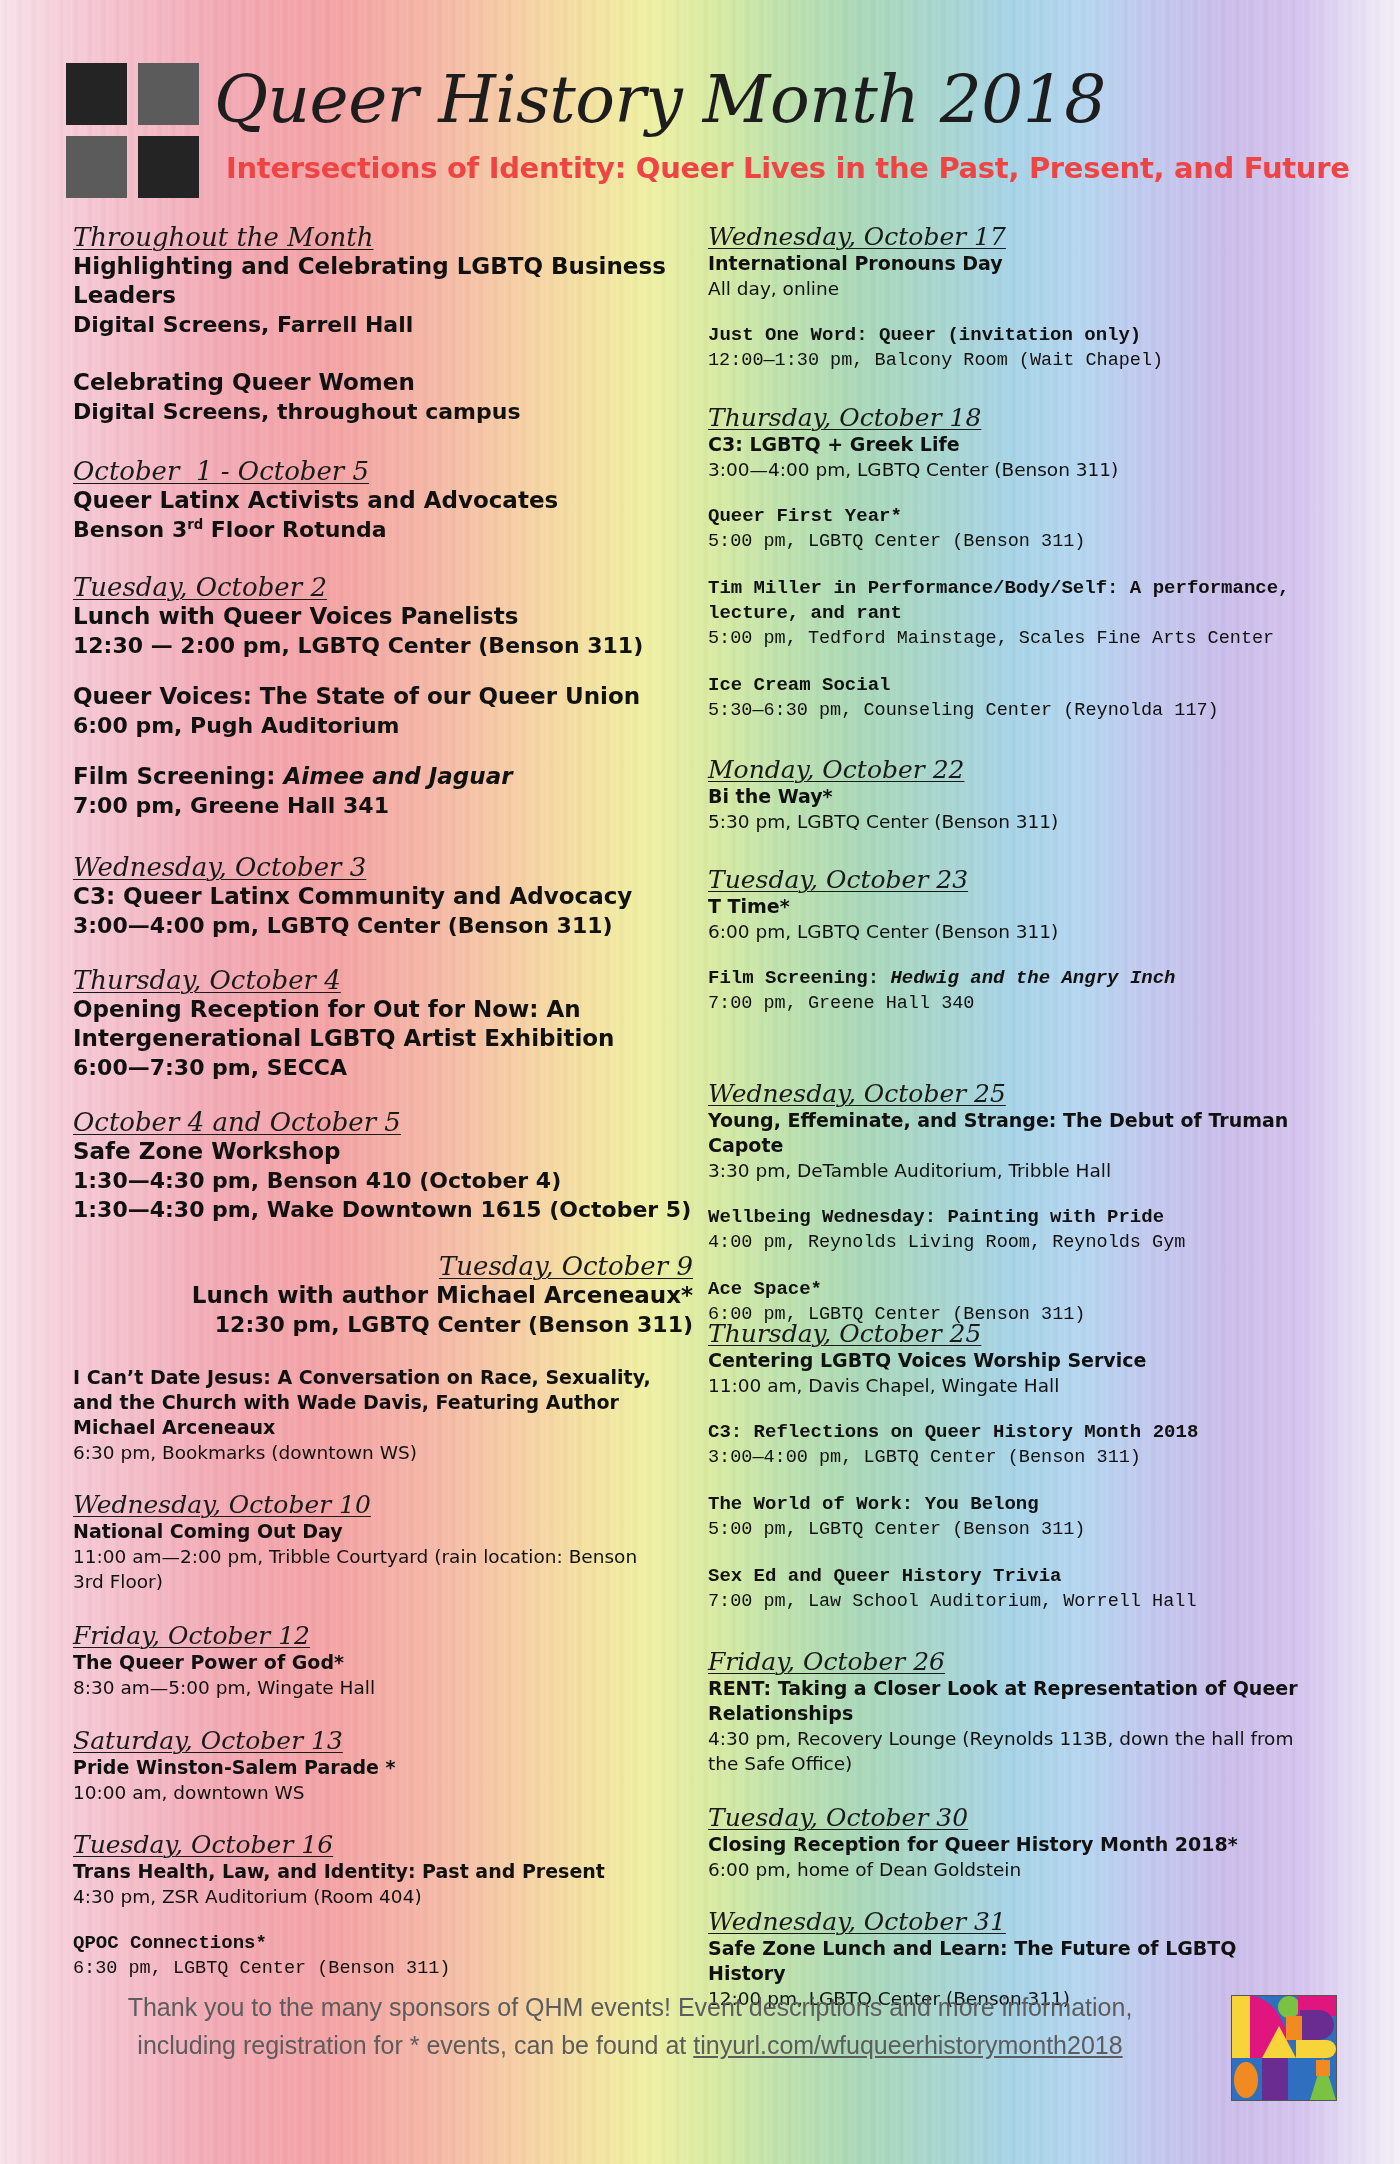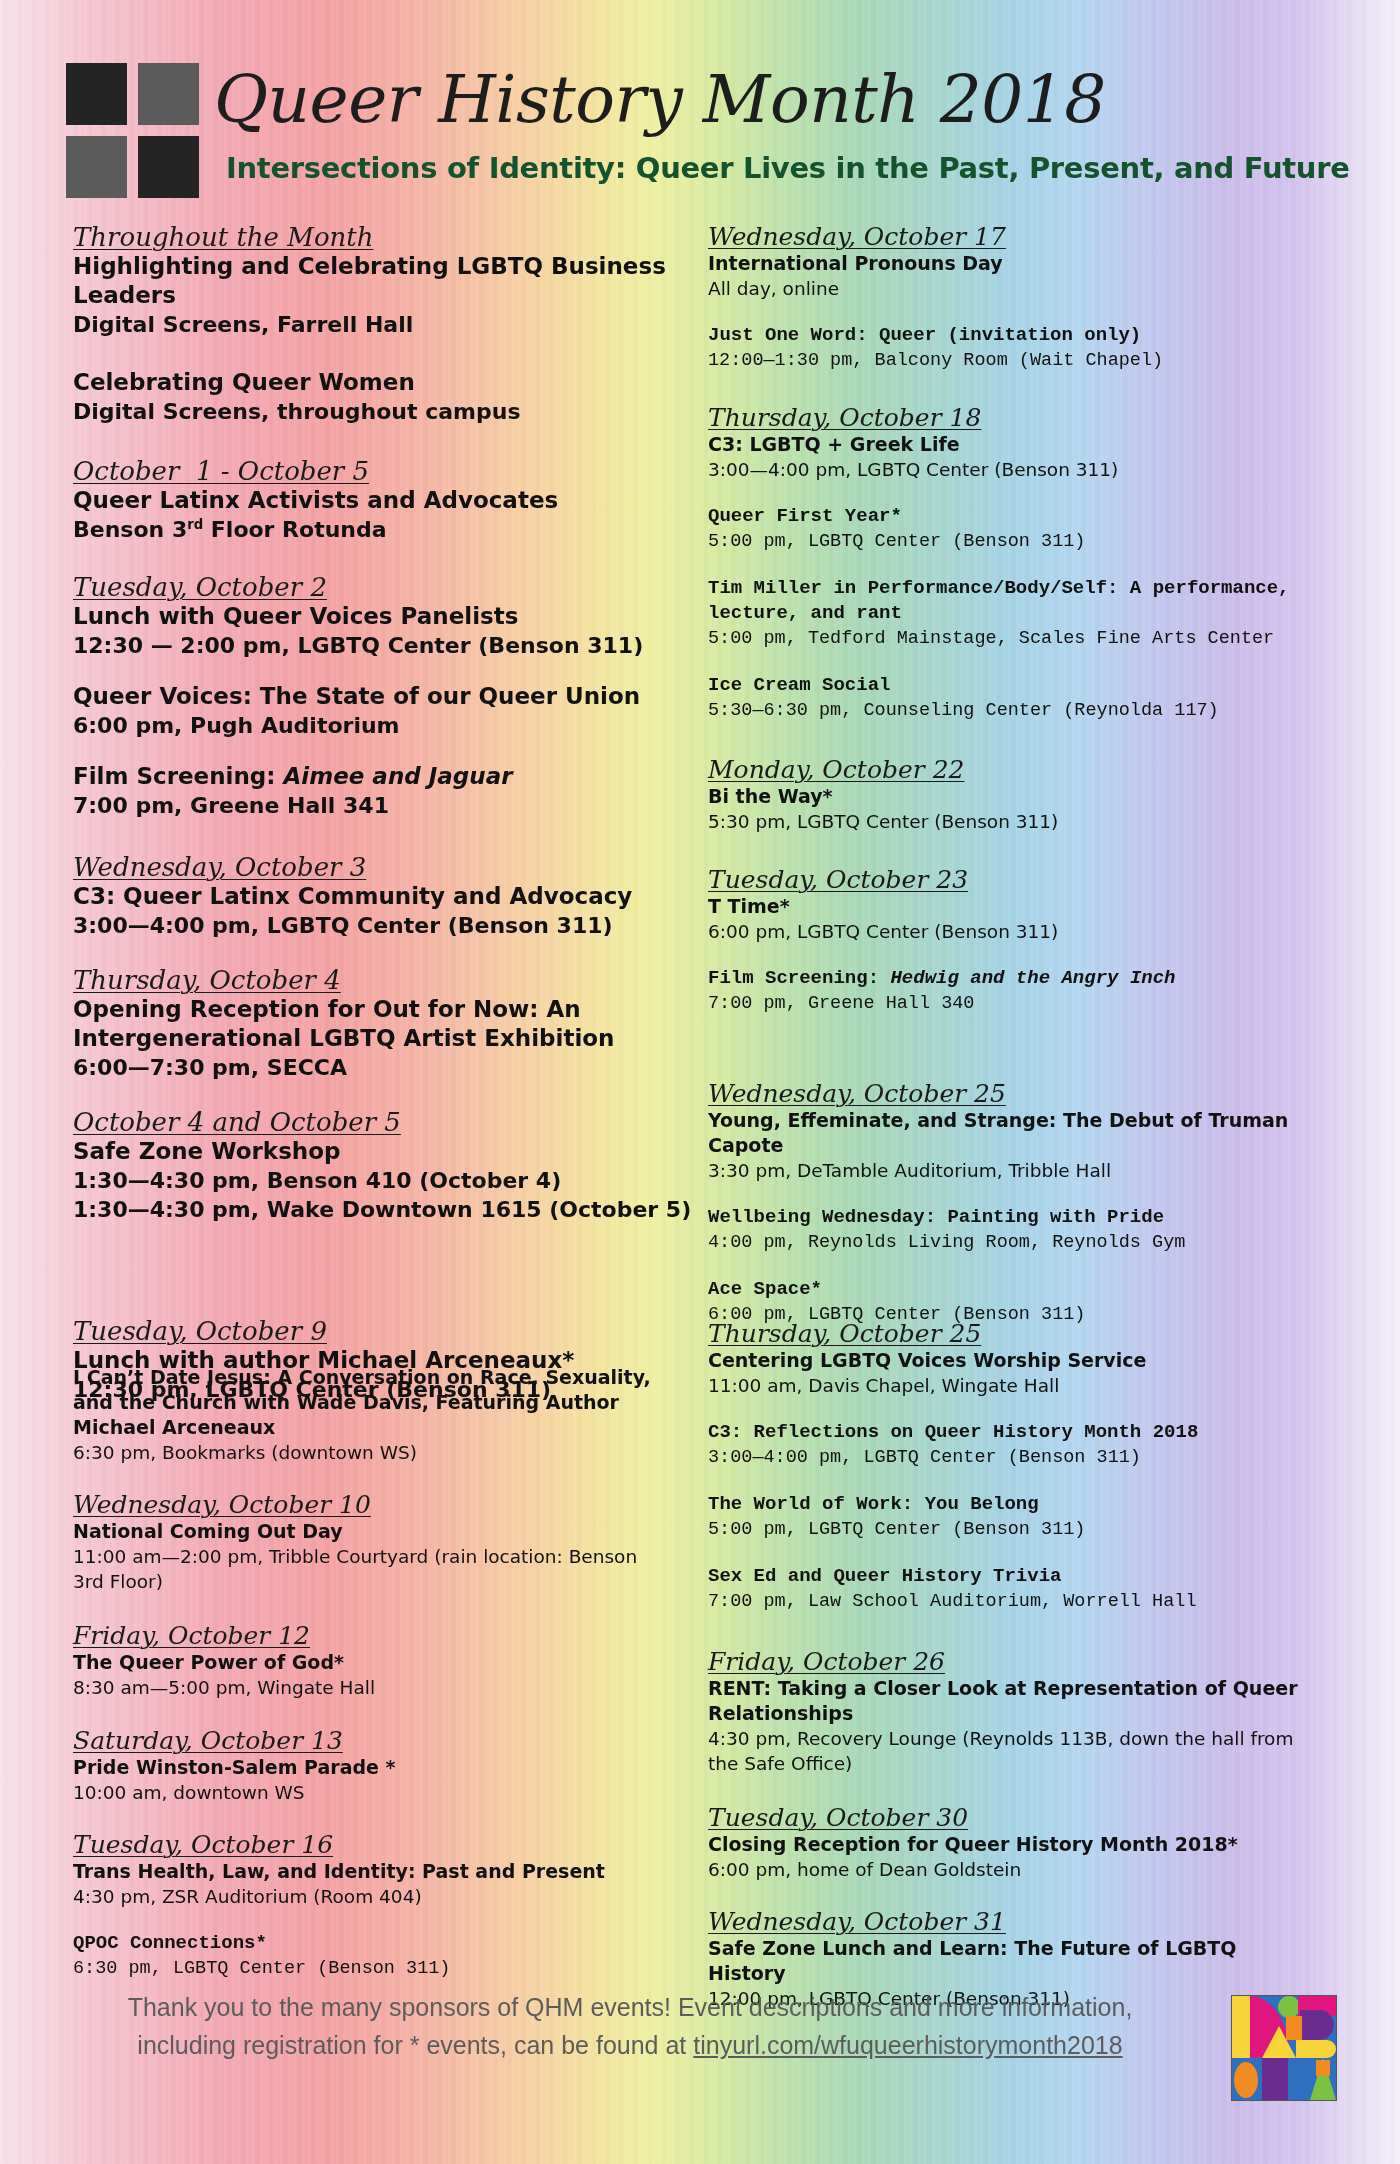--- a/index.html
+++ b/index.html
@@ -22,21 +22,21 @@
   .sq-gray { background: #5b5b5b; }
   .title {
     position: absolute; left: 214px; top: 60px;
     font-family: "DejaVu Serif", "Liberation Serif", serif;
     font-style: italic; font-size: 66px; line-height: 80px; color: #1d1d1d;
     letter-spacing: -0.5px; white-space: nowrap;
   }
   .subtitle {
     position: absolute; left: 226px; top: 150px;
     font-family: "DejaVu Sans", sans-serif; font-weight: bold;
-    font-size: 29px; line-height: 36px; color: #14532d; white-space: nowrap;
+    font-size: 29px; line-height: 36px; color: #ef4444; white-space: nowrap;
     letter-spacing: -0.3px;
   }
 
   
   .group { position: absolute; }
   .left { left: 73px; width: 620px; }
   .right { left: 708px; width: 620px; }
   .date {
     font-family: "DejaVu Serif", "Liberation Serif", serif;
     font-style: italic; text-decoration: underline; text-decoration-thickness: 1px;
@@ -141,21 +141,21 @@
 
   <div class="group left big" style="top:1107px;">
     <div class="date">October 4 and October 5</div>
     <div class="event">
       <div class="ev-title">Safe Zone Workshop</div>
       <div class="ev-detail">1:30—4:30 pm, Benson 410 (October 4)</div>
       <div class="ev-detail">1:30—4:30 pm, Wake Downtown 1615 (October 5)</div>
     </div>
   </div>
 
-  <div class="group left big" style="top:1316px;">
+  <div class="group left big" style="top:1251px;text-align:right;">
     <div class="date">Tuesday, October 9</div>
     <div class="event">
       <div class="ev-title">Lunch with author Michael Arceneaux*</div>
       <div class="ev-detail">12:30 pm, LGBTQ Center (Benson 311)</div>
     </div>
   </div>
   <div class="group left small" style="top:1365px;">
     <div class="event">
       <div class="ev-title" style="width:610px;">I Can’t Date Jesus: A Conversation on Race, Sexuality, and the Church with Wade Davis, Featuring Author Michael Arceneaux</div>
       <div class="ev-detail">6:30 pm, Bookmarks (downtown WS)</div>

